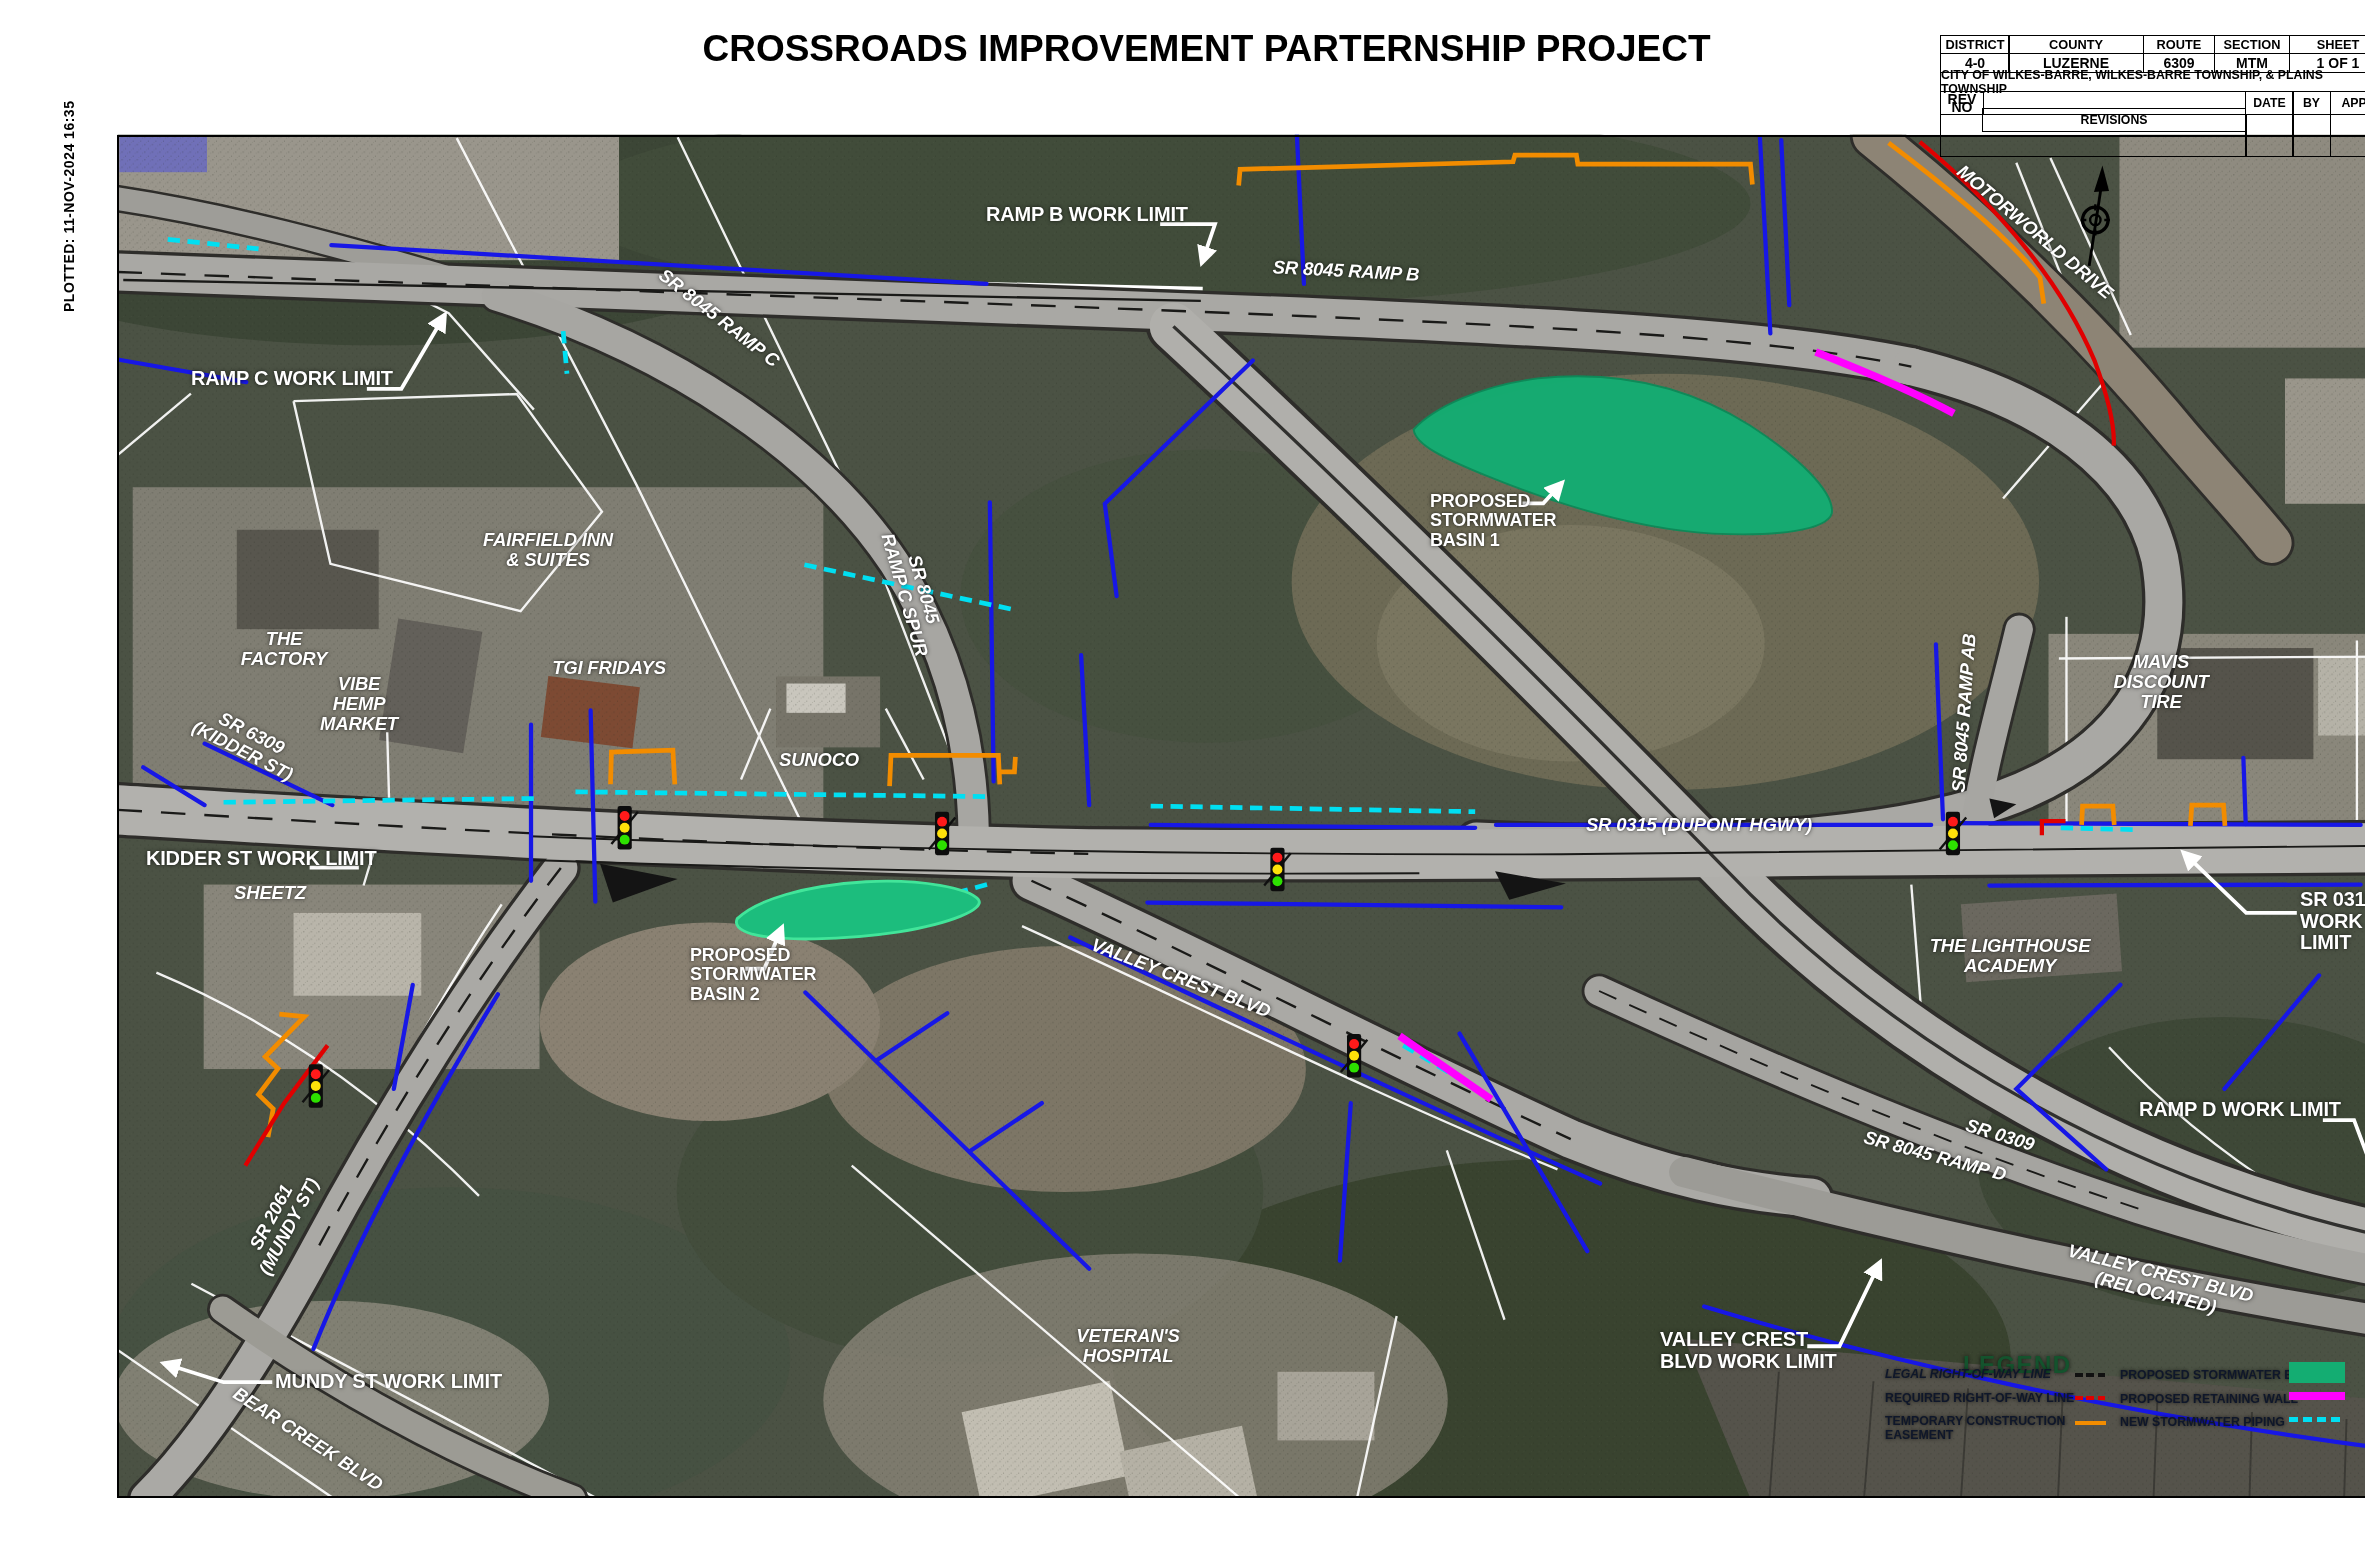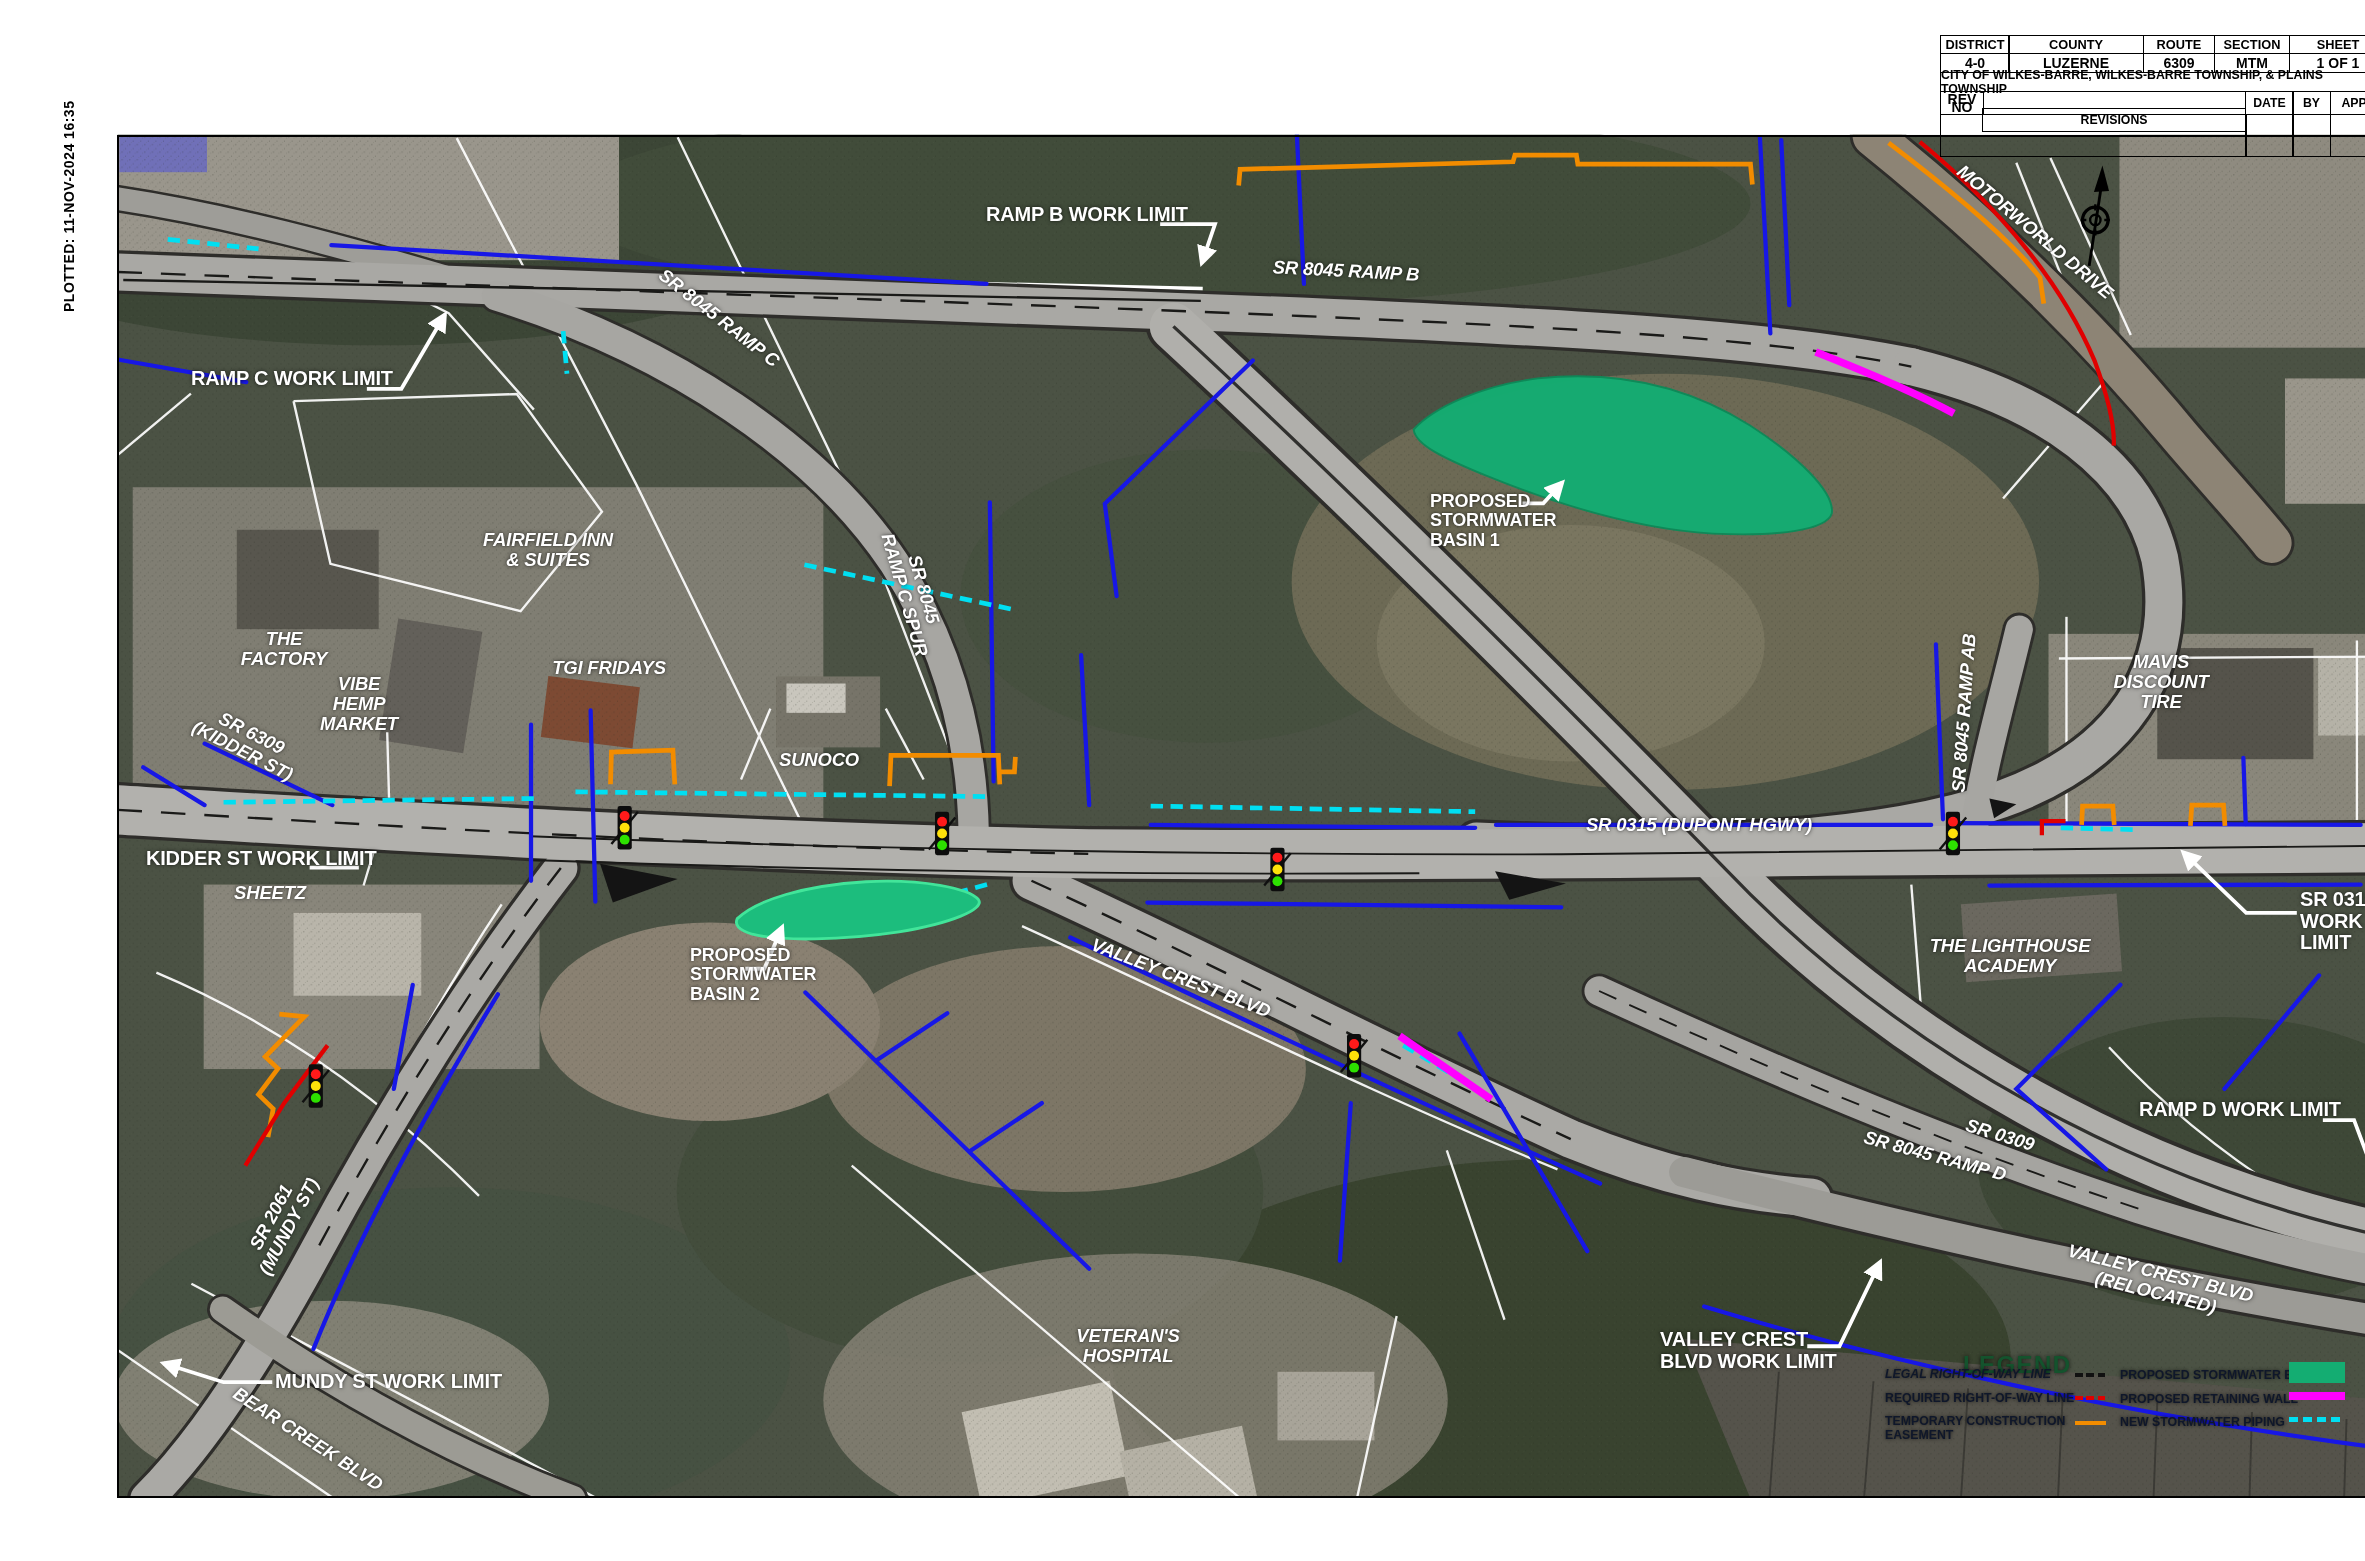--- a/index.html
+++ b/index.html
@@ -289,20 +289,21 @@
       <line x1="4429" y1="485" x2="4429" y2="498" stroke="#000" stroke-width="5"></line>
       <line x1="4398" y1="465" x2="4410" y2="465" stroke="#000" stroke-width="5"></line>
       <line x1="4448" y1="465" x2="4460" y2="465" stroke="#000" stroke-width="5"></line>
     </g>
   </g>
 </svg>
 
 <div class="plotted">PLOTTED:  11-NOV-2024 16:35</div>
 
 <div class="sheet-title">
+  <div>CROSSROADS IMPROVEMENT PARTERNSHIP PROJECT</div>
 </div>
 
 <div class="map-frame"></div>
 
 <div>
   <div class="tb-cell tb-h" style="left:1940px;top:35px;width:70px;height:19.4px;">DISTRICT</div>
   <div class="tb-cell tb-h" style="left:2008px;top:35px;width:136px;height:19.4px;">COUNTY</div>
   <div class="tb-cell tb-h" style="left:2143px;top:35px;width:72px;height:19.4px;">ROUTE</div>
   <div class="tb-cell tb-h" style="left:2214px;top:35px;width:76px;height:19.4px;">SECTION</div>
   <div class="tb-cell tb-h" style="left:2289px;top:35px;width:98px;height:19.4px;">SHEET</div>

